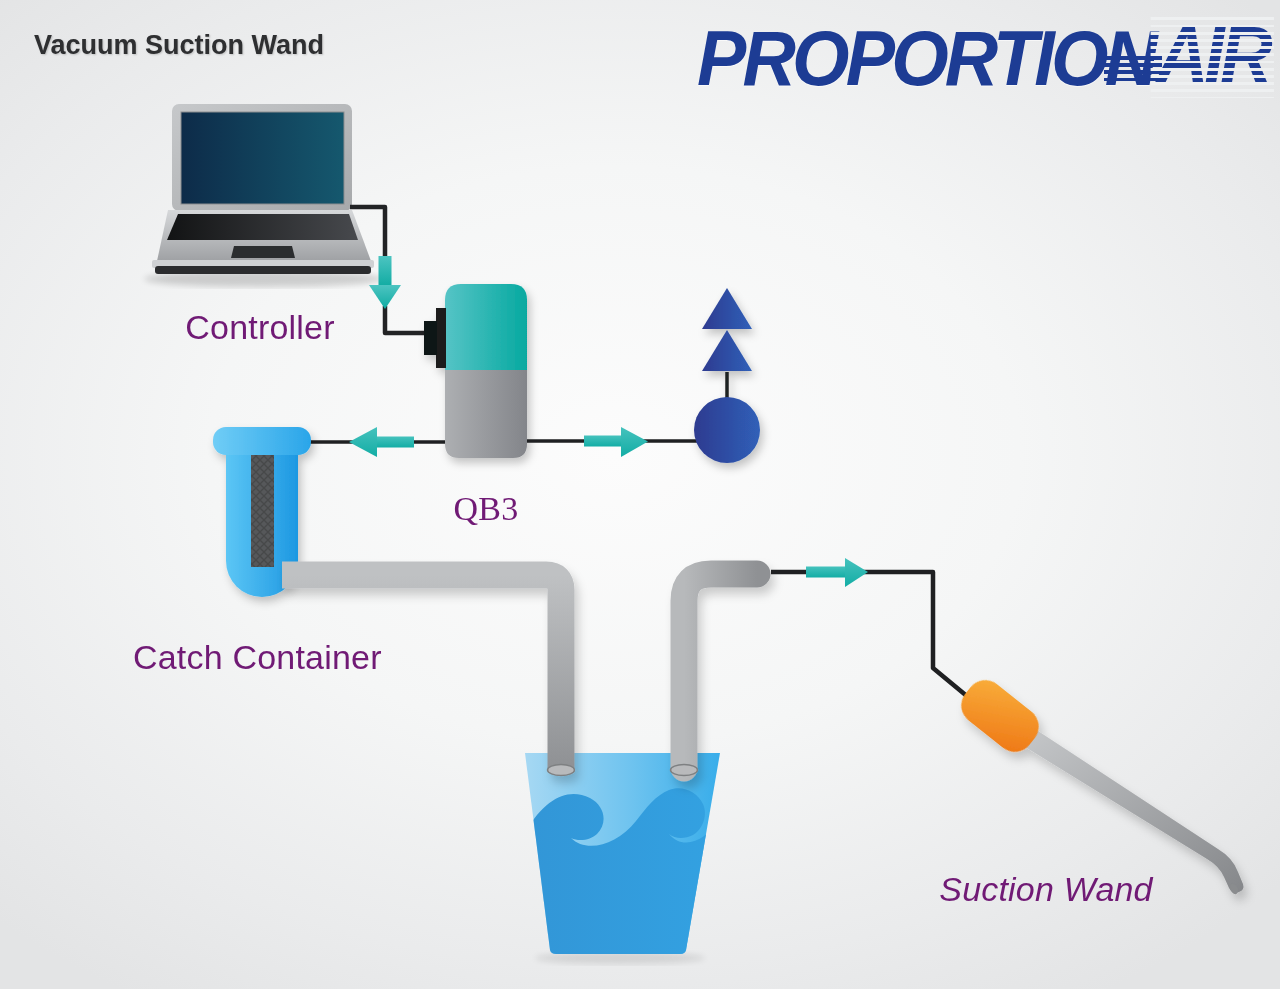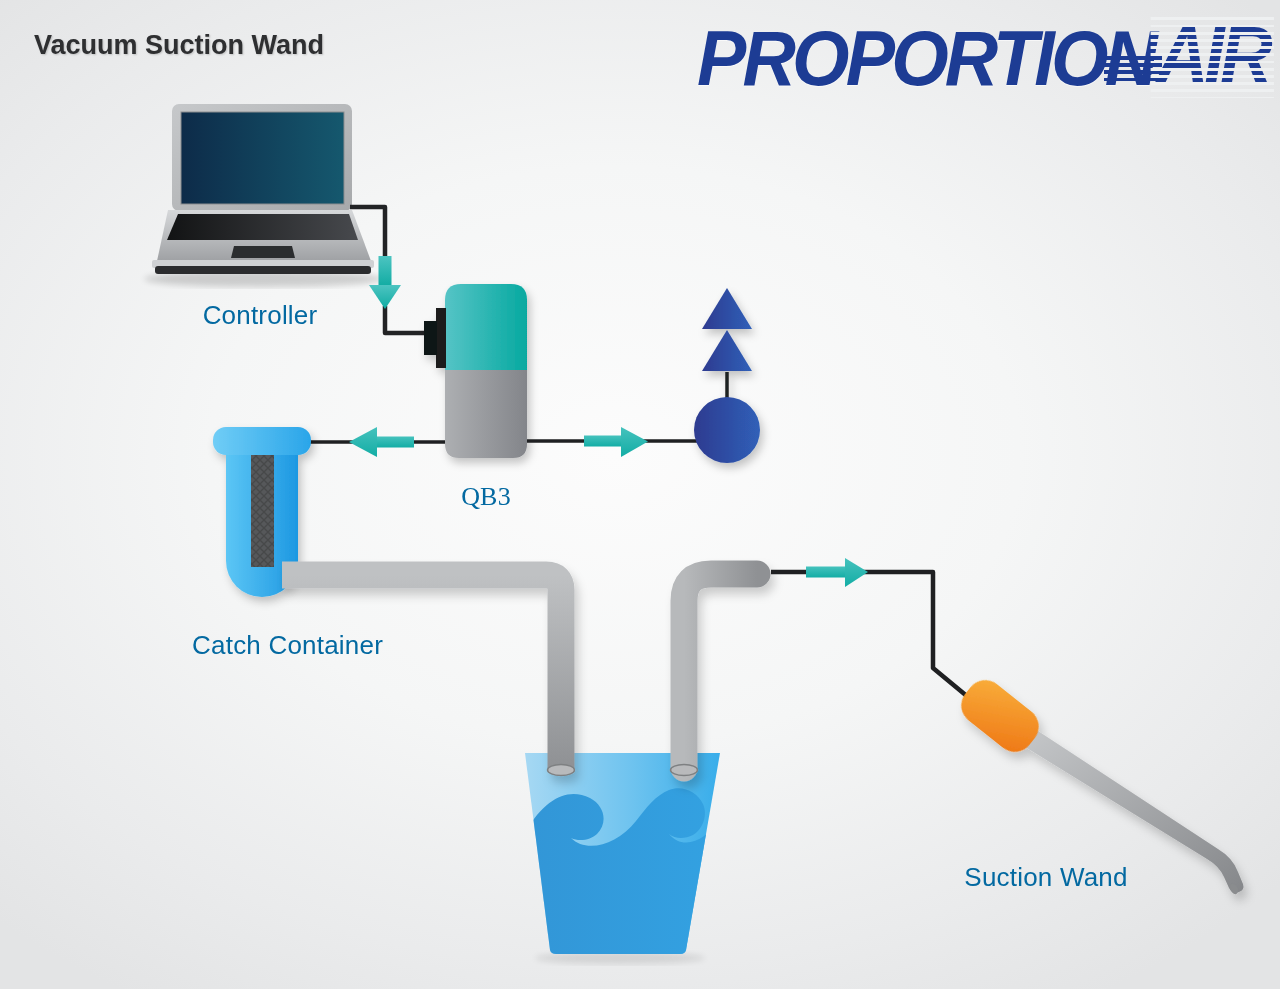--- a/index.html
+++ b/index.html
@@ -7,25 +7,26 @@
     width:1280px;height:989px;
     font-family:"Liberation Sans",sans-serif;
     background:
       radial-gradient(ellipse 900px 640px at 48% 46%, #fcfcfc 0%, #f5f6f6 45%, #eaebec 80%, #e3e4e5 100%);
     position:relative;overflow:hidden;
   }
   .stage{position:absolute;inset:0;}
   svg{position:absolute;left:0;top:0;}
   .label{
     position:absolute;
-    color:#0369a1;
-    font-size:26px;
+    color:#701a75;
+    font-size:34px;
     letter-spacing:0.2px;
     text-align:center;
     white-space:nowrap;
+    margin-top:8px;
   }
   .title{
     position:absolute;
     left:34px;top:30px;
     font-size:27px;
     font-weight:600;
     color:#2e2f31;
     text-shadow:1px 1px 2px rgba(0,0,0,0.18);
     white-space:nowrap;
   }
@@ -257,16 +258,16 @@
   <div class="title">Vacuum Suction Wand</div>
 
   <div class="logo">
     <span class="part1">PROPORTION</span>
     <span class="speedlines"></span>
     <span class="part2">AIR</span>
   </div>
 
   <div class="label" style="left:160px;top:300px;width:200px;">Controller</div>
   <div class="label" style="left:406px;top:482px;width:160px;font-family:Liberation Serif, serif;">QB3</div>
-  <div class="label" style="left:143px;top:630px;width:240px;text-align:right;">Catch Container</div>
-  <div class="label" style="left:926px;top:862px;width:240px;">Suction Wand</div>
+  <div class="label" style="left:133px;top:630px;width:240px;text-align:right;">Catch Container</div>
+  <div class="label" style="left:926px;top:862px;width:240px;font-style:italic;">Suction Wand</div>
 
 </div>
 
 </body></html>

